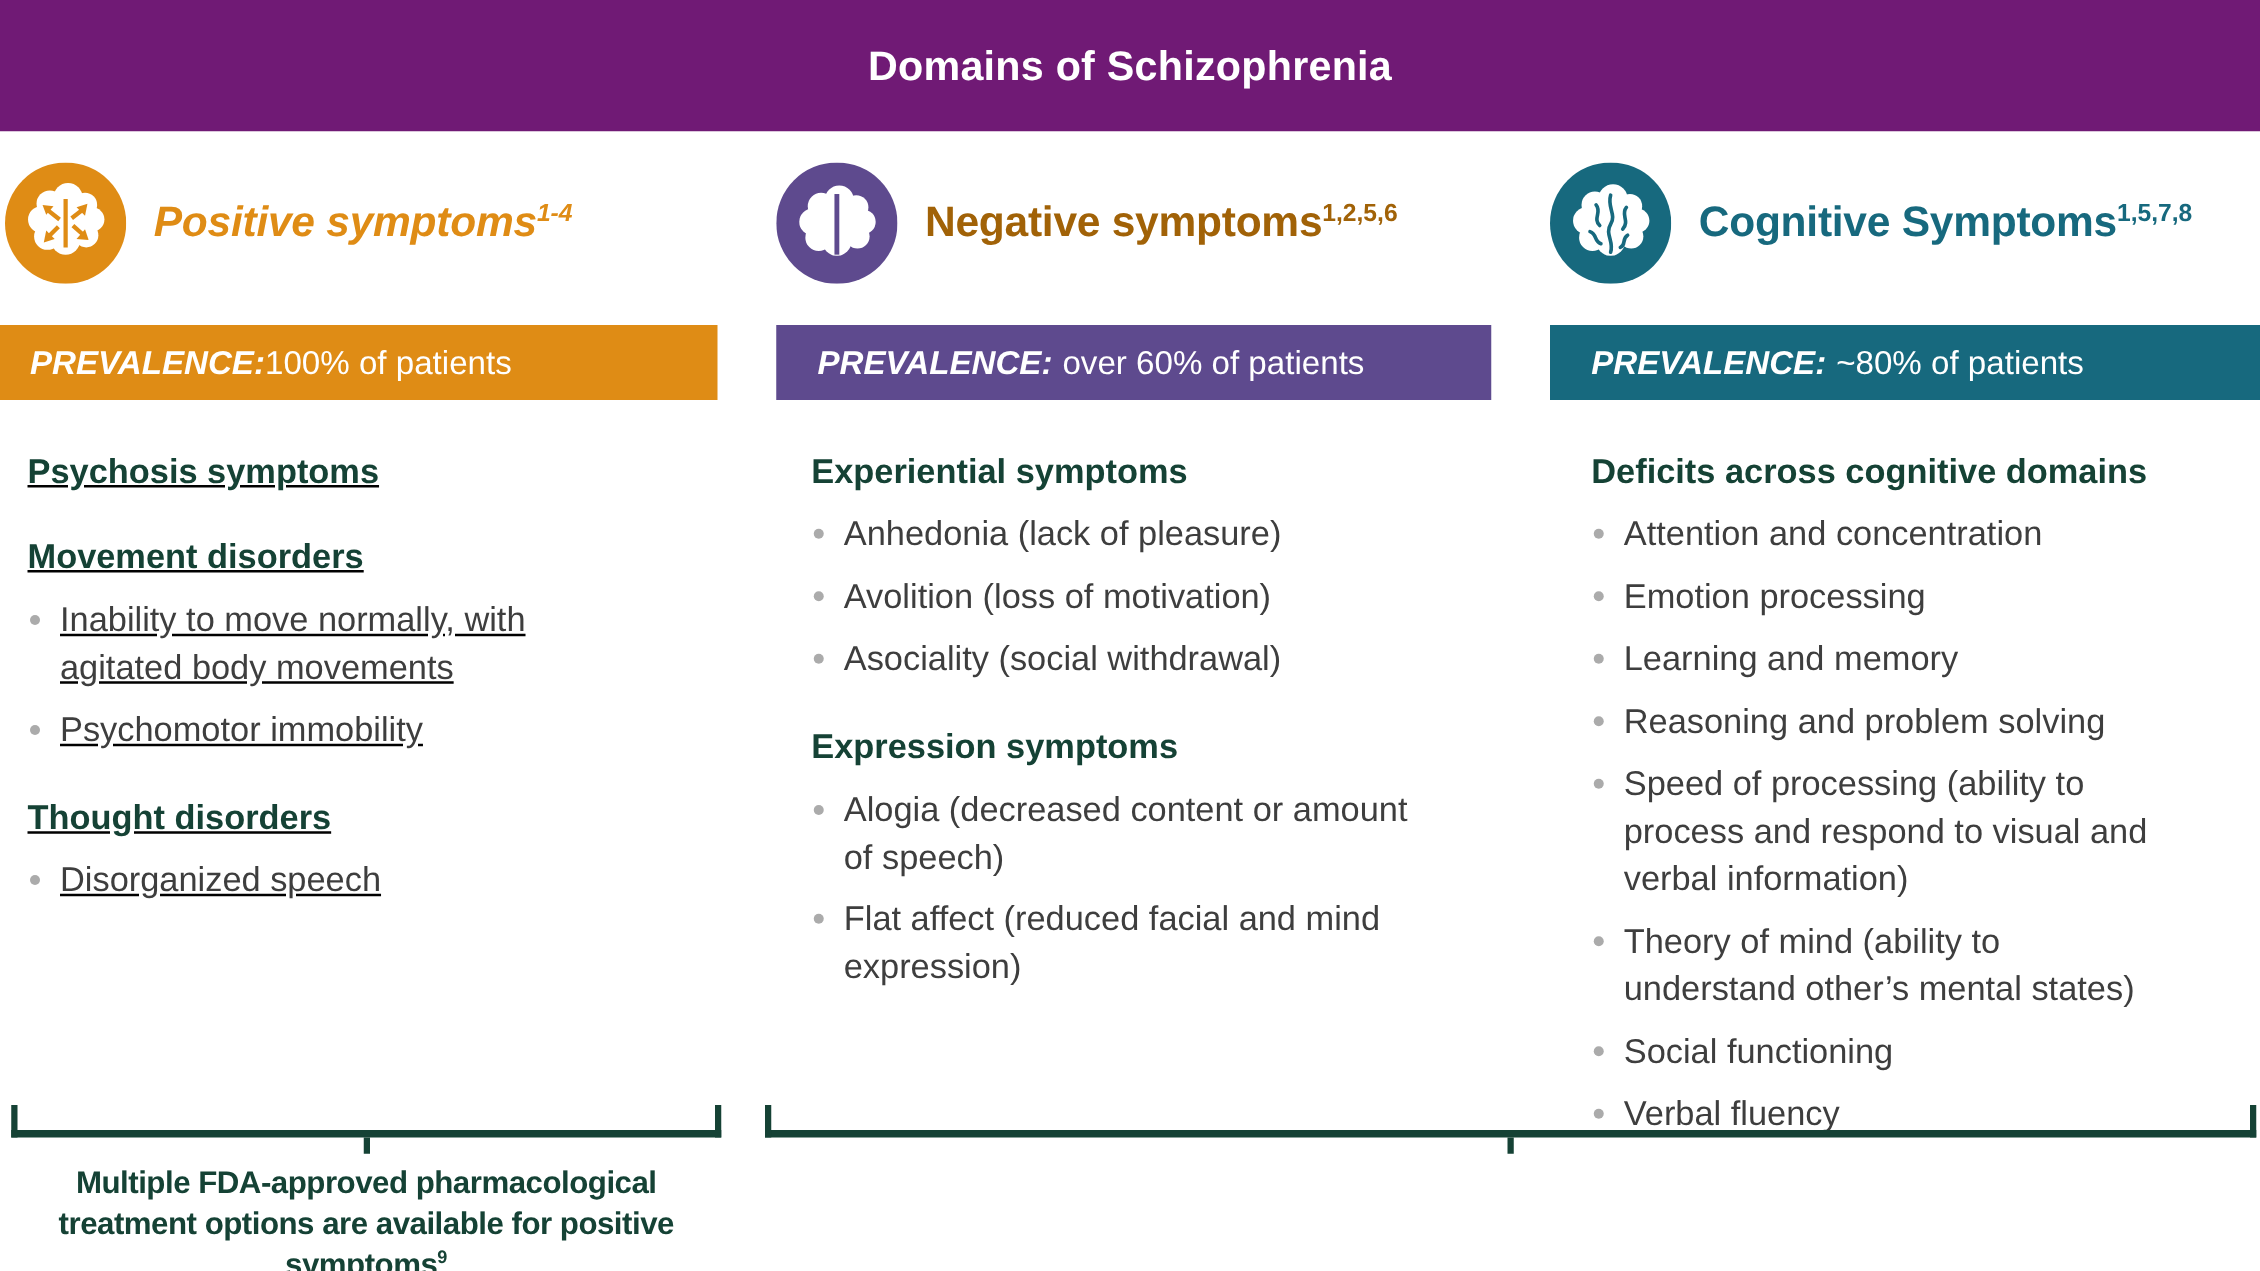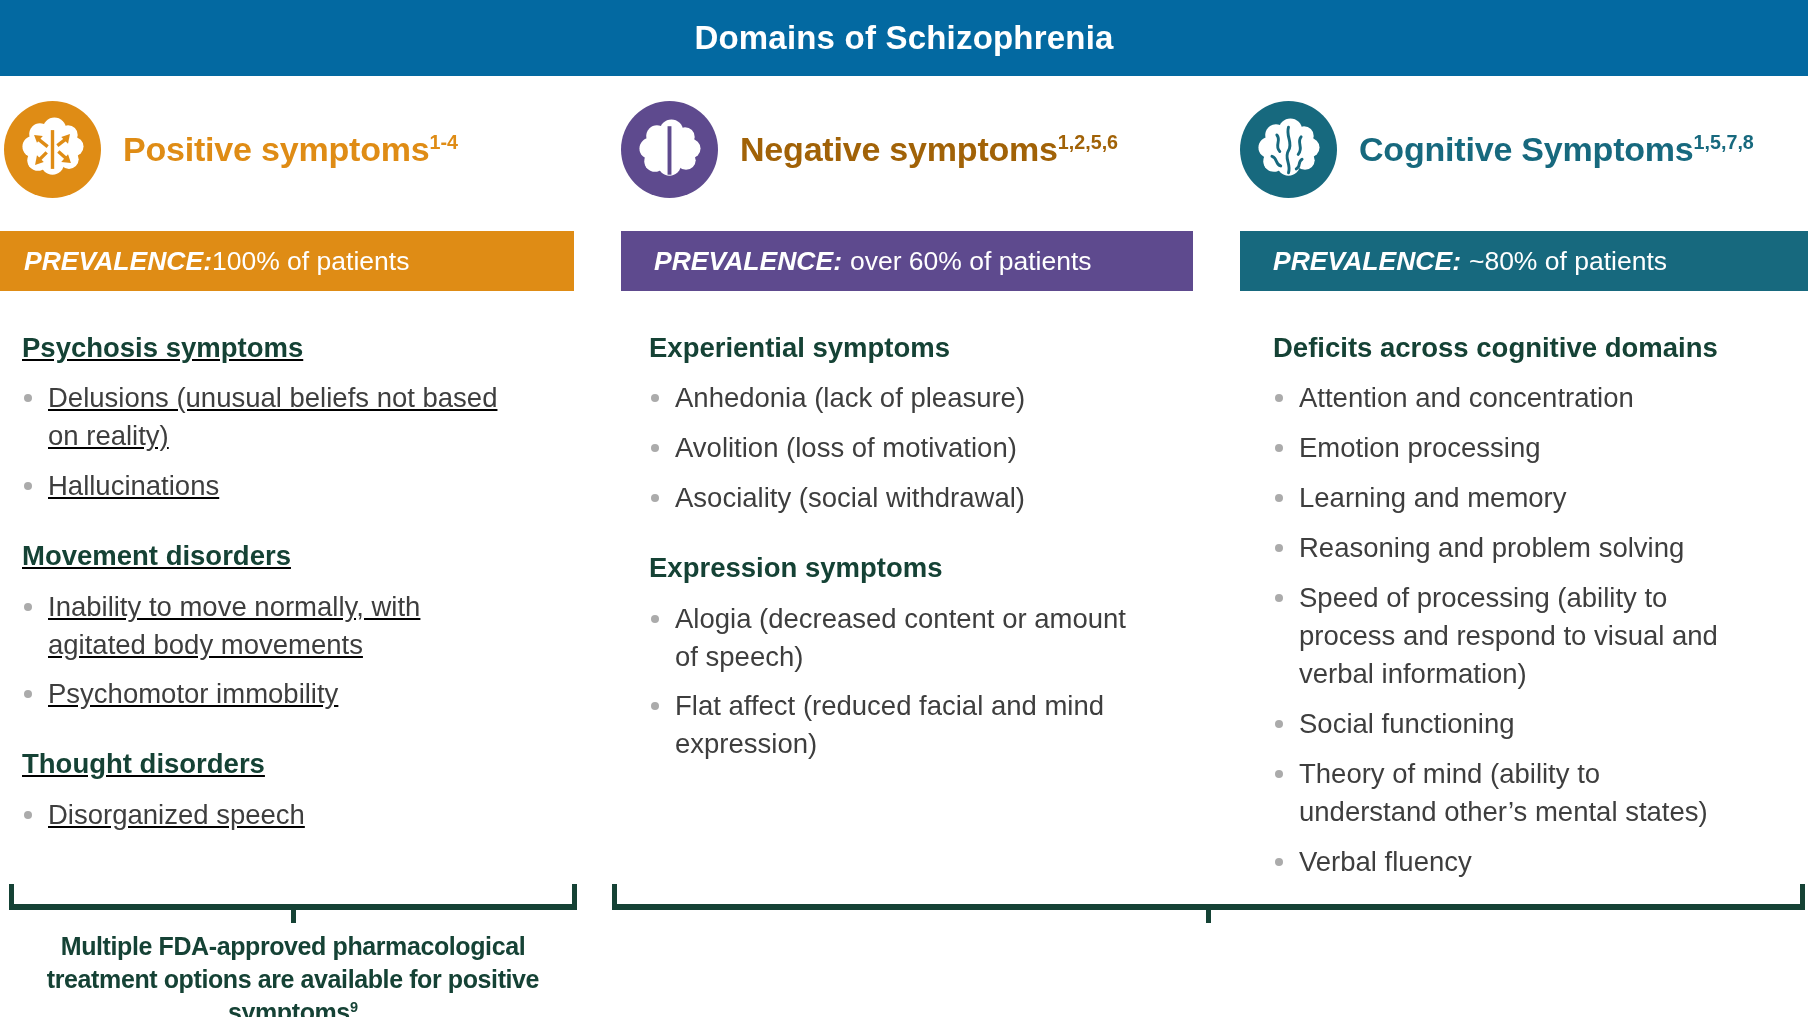--- a/index.html
+++ b/index.html
@@ -3,37 +3,37 @@
 <meta charset="utf-8">
 <style>
   * { margin:0; padding:0; box-sizing:border-box; }
   html,body { background:#fff; }
   .page {
     position:relative; width:1808px; height:1017px; overflow:hidden;
     font-family:"Liberation Sans", sans-serif; background:#fff;
   }
   
   .header-bar {
-    height:76px; background:#0369a1; color:#fff;
+    height:105px; background:#701a75; color:#fff;
     display:flex; align-items:center; justify-content:center;
   }
   .header-bar h1 { font-size:33px; font-weight:bold; letter-spacing:0.2px; }
 
   
   .columns {
     display:grid; grid-template-columns:574px 572px 1fr; column-gap:47px;
     height:790px;
   }
   .col { position:relative; }
 
   .col-header {
     display:flex; align-items:center; gap:22px;
     margin-top:23px; height:100px;
   }
-  .c-positive .col-header { padding-left:4px; }
+  .c-positive .col-header { padding-left:4px;font-style:italic; }
   .icon-circle { width:97px; height:97px; flex:0 0 auto; }
   .col-title { font-size:34px; font-weight:bold; letter-spacing:-0.2px; }
   .c-positive .col-title { color:#df8c15; }
   .c-negative .col-title { color:#a16207; }
   .c-cognitive .col-title { color:#17697e; }
   .sup { font-size:58%; vertical-align:super; letter-spacing:0; }
 
   .prevalence {
     margin-top:32px; height:60px; color:#fff;
     display:flex; align-items:center; font-size:26.5px;
@@ -129,24 +129,20 @@
         </svg>
         <h2 class="col-title"><span>Positive symptoms</span><span class="sup">1-4</span></h2>
       </div>
       <div class="prevalence">
         <span class="prev-label">PREVALENCE:</span>
           <span class="prev-value">100% of patients</span>
       </div>
       <div class="col-body">
         <div class="section">
           <h3 class="section-heading">Psychosis symptoms</h3>
-          <ul class="bullets">
-            <li>Delusions (unusual beliefs not based on reality)</li>
-            <li>Hallucinations</li>
-          </ul>
         </div>
         <div class="section">
           <h3 class="section-heading">Movement disorders</h3>
           <ul class="bullets">
             <li>Inability to move normally, with agitated body movements</li>
             <li>Psychomotor immobility</li>
           </ul>
         </div>
         <div class="section">
           <h3 class="section-heading">Thought disorders</h3>
@@ -230,22 +226,22 @@
       </div>
       <div class="col-body">
         <div class="section">
           <h3 class="section-heading">Deficits across cognitive domains</h3>
           <ul class="bullets">
             <li>Attention and concentration</li>
             <li>Emotion processing</li>
             <li>Learning and memory</li>
             <li>Reasoning and problem solving</li>
             <li>Speed of processing (ability to process and respond to visual and verbal information)</li>
+            <li>Theory of mind (ability to understand other’s mental states)</li>
             <li>Social functioning</li>
-            <li>Theory of mind (ability to understand other’s mental states)</li>
             <li>Verbal fluency</li>
           </ul>
         </div>
       </div>
     </section>
   </div>
 
   <div class="bottom">
     <div class="annot annot-left">
       <div class="bracket"></div>

